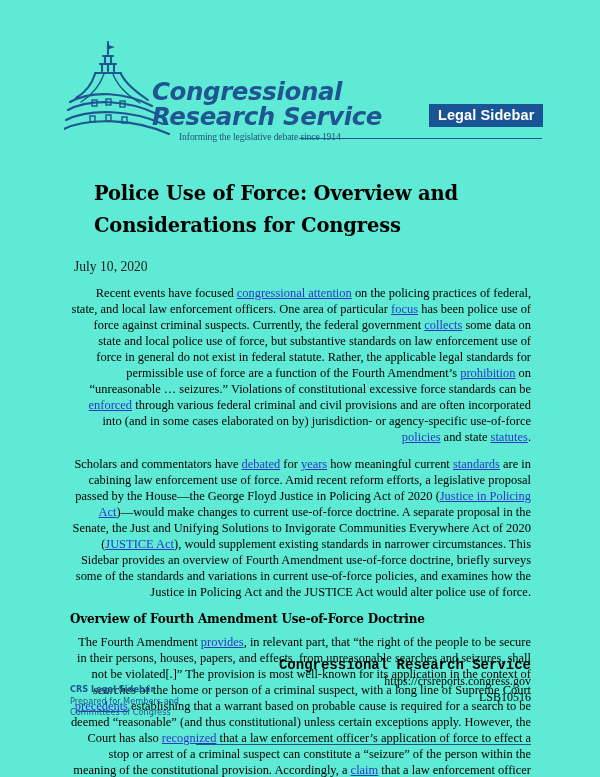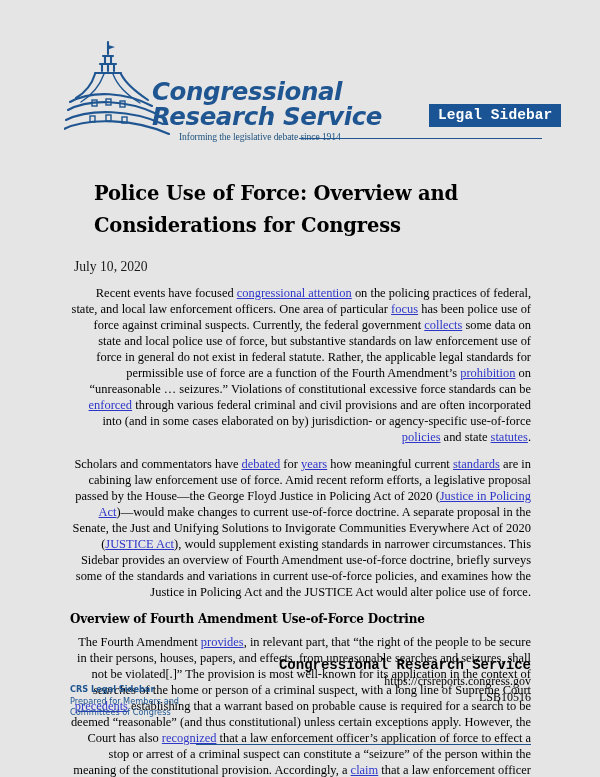--- a/index.html
+++ b/index.html
@@ -12,21 +12,21 @@
     height: 777px;
     overflow: hidden;
     font-family: "Liberation Serif", serif;
     color: #000000;
     position: relative;
   }
   .page {
     position: relative;
     width: 600px;
     height: 777px;
-    background: #e5e5e5;
+    background: #5eead4;
     box-sizing: border-box;
   }
 
   
   .masthead {
     position: absolute;
     left: 0;
     top: 0;
     width: 600px;
     height: 152px;
@@ -77,21 +77,21 @@
     height: 1px;
     background: #1f5691;
   }
   .sidebar-banner {
     position: absolute;
     left: 429px;
     top: 104px;
     padding: 3px 9px 4px 9px;
     background: #1a5495;
     color: #ffffff;
-    font-family: Liberation Mono, monospace;
+    font-family: Liberation Sans, sans-serif;
     font-weight: bold;
     font-size: 14.5px;
     letter-spacing: 0.1px;
     line-height: 16px;
     white-space: nowrap;
   }
 
   
   .doc-title {
     position: absolute;

